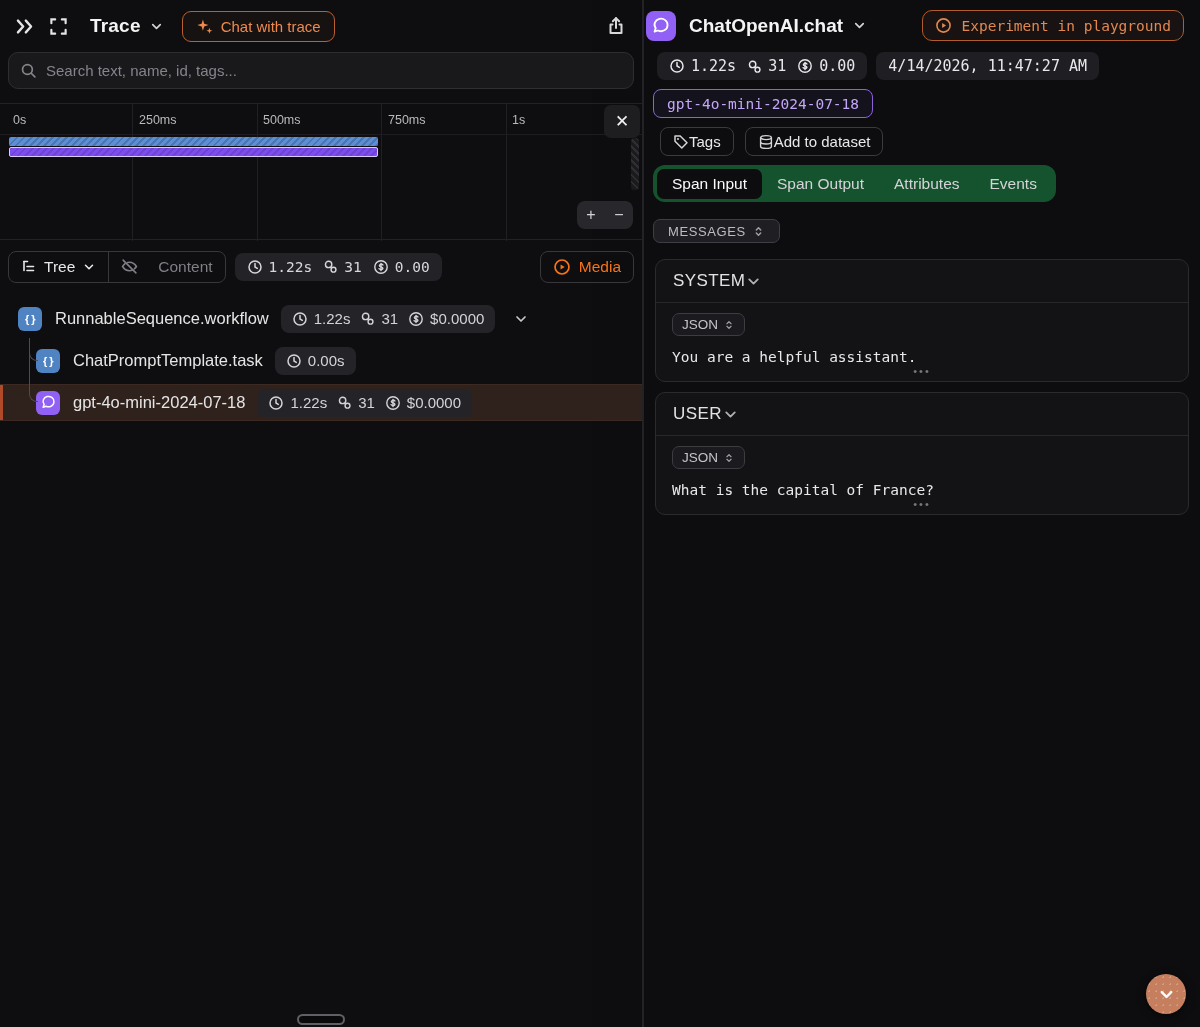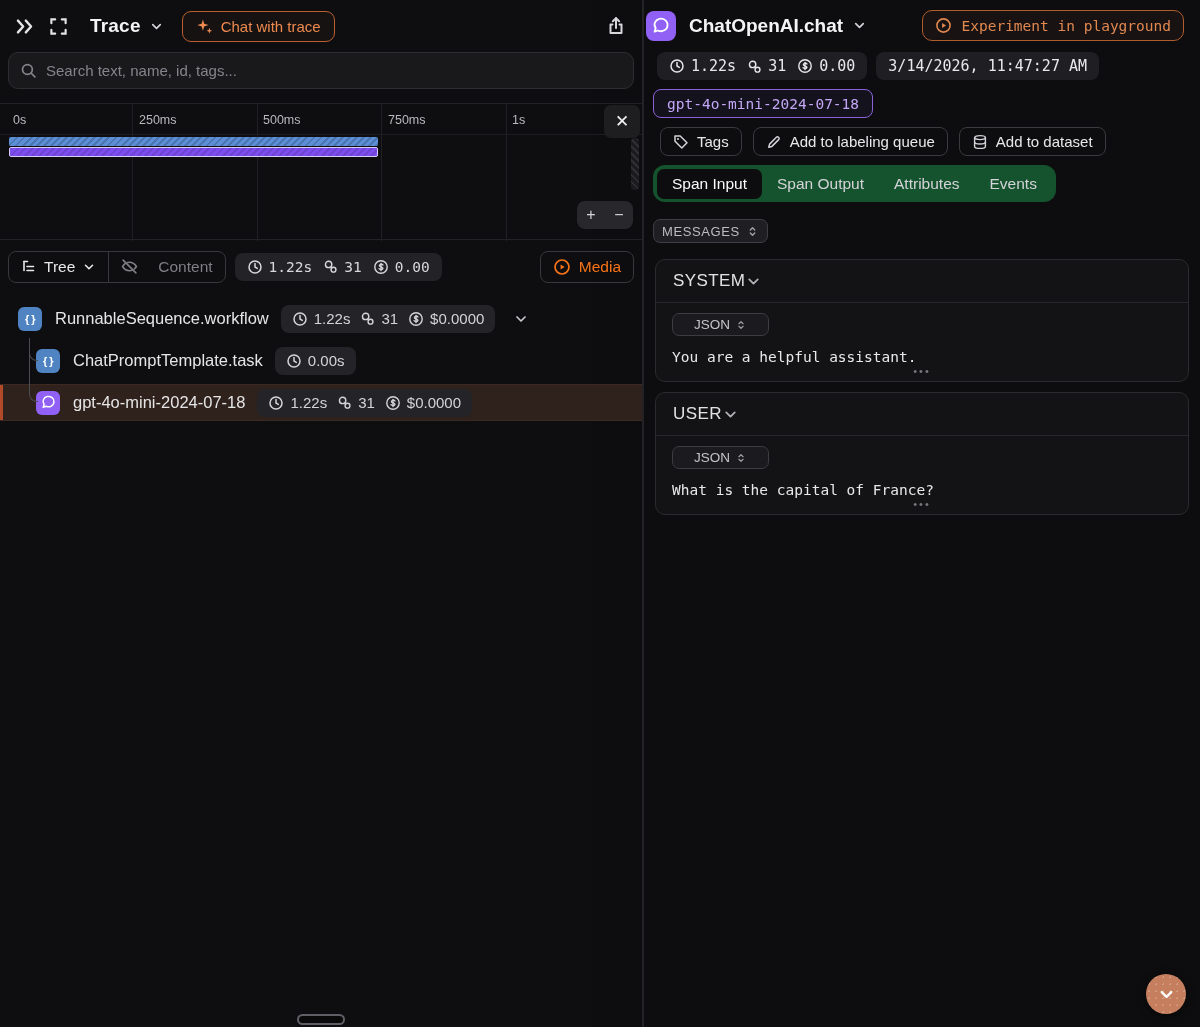--- a/index.html
+++ b/index.html
@@ -90,41 +90,41 @@
     font-family:"DejaVu Sans Mono", monospace; font-size:14.5px; cursor:pointer; white-space:nowrap; }
 
   .rp-stats-row { position:absolute; left:13px; top:52px; display:flex; gap:9px; }
   .rp-pill { height:28px; background:#1f1f23; border-radius:8px; display:flex; align-items:center; gap:11px; padding:0 12px;
     color:#e8e8eb; font-family:"DejaVu Sans Mono", monospace; font-size:15px; white-space:nowrap; }
   .model-badge { position:absolute; left:9px; top:89px; height:29px; display:flex; align-items:center; padding:0 13px;
     border:1.5px solid #8a63d8; border-radius:8px; background:rgba(144,97,247,0.06); color:#c3a7f7;
     font-family:"DejaVu Sans Mono", monospace; font-size:14.5px; cursor:pointer; }
 
   .rp-actions { position:absolute; left:16px; top:127px; display:flex; gap:11px; }
-  .action-btn { height:29px; display:flex; align-items:center; gap:8px; padding:0 12px; border:1px solid #3a3a3f;
+  .action-btn { height:29px; display:flex; align-items:center; padding:0 12px; border:1px solid #3a3a3f;
     border-radius:8px; background:transparent; color:#e8e8eb; font-size:15px; cursor:pointer; white-space:nowrap; }
   .action-btn svg { color:#d4d4d8; }
 
   .rp-tabs { position:absolute; left:9px; top:165px; height:37px; background:#14532d; border-radius:12px; display:flex; align-items:center; padding:0 4px; }
   .rp-tab { height:30px; display:flex; align-items:center; padding:0 15px; border:none; background:transparent; border-radius:7px;
     color:#d4d4d8; font-size:15.5px; cursor:pointer; white-space:nowrap; }
   .rp-tab.active { background:#0d0d0f; color:#fafafa; }
 
-  .messages-pill { position:absolute; left:9px; top:219px; height:24px; display:flex; align-items:center; gap:6px; padding:0 8px;
+  .messages-pill { position:absolute; left:9px; top:219px; height:24px; display:flex; align-items:center; gap:6px; padding:0 14px;
     border:1px solid #3e3e44; border-radius:7px; background:#1f1f23; color:#bcbcc1; font-size:13px; letter-spacing:0.6px; cursor:pointer; }
   .messages-pill svg { color:#a0a0a6; }
 
   .msg-card { position:absolute; left:11px; width:534px; border:1px solid #2b2b2f; border-radius:10px; background:#131315; overflow:hidden; }
   .msg-card.system { top:259px; }
   .msg-card.user { top:392px; }
   .msg-head { height:43px; display:flex; align-items:center; padding:0 17px; border-bottom:1px solid #28282c; cursor:pointer; }
   .msg-role { font-size:17px; color:#e2e2e5; letter-spacing:0.4px; }
   .msg-head svg { margin-left:auto; color:#b0b0b5; }
   .msg-body { padding:10px 16px 5px; }
-  .json-pill { height:23px; display:inline-flex; align-items:center; gap:5px; padding:0 21px; border:1px solid #3c3c41;
+  .json-pill { height:23px; display:inline-flex; align-items:center; gap:5px; padding:0 9px; border:1px solid #3c3c41;
     border-radius:7px; background:#1b1b1f; color:#c4c4c9; font-size:13.5px; cursor:pointer; }
   .json-pill svg { color:#9a9aa0; }
   .msg-content { font-family:"DejaVu Sans Mono", monospace; font-size:14.5px; color:#e8e8eb; margin-top:13px; }
   .msg-expander { text-align:center; color:#77777d; font-size:11px; letter-spacing:2px; line-height:10px; margin-top:1px; cursor:pointer; }
 
   .scroll-down-btn { position:absolute; left:502px; top:974px; width:40px; height:40px; border-radius:50%; border:none;
     background:#c67f5e; background-image:radial-gradient(rgba(255,255,255,0.22) 1px, transparent 1px); background-size:7px 7px;
     display:flex; align-items:center; justify-content:center; color:#fdfdfd; cursor:pointer; box-shadow:0 2px 8px rgba(0,0,0,0.5); }
 </style>
 </head>
@@ -445,43 +445,35 @@
           <svg width="16" height="16" viewBox="0 0 16 16" fill="none" stroke="currentColor" stroke-width="1.4" stroke-linecap="round">
               <circle cx="8" cy="8" r="6.2"></circle>
               <path d="M8 4.4v7.2"></path>
               <path d="M9.9 6.1c-.4-1-3.3-1.2-3.5.4-.2 1.8 3.7 1 3.5 2.9-.1 1.5-3.1 1.4-3.8.3"></path>
             </svg>
         </span>
         <span>0.00</span>
       </span>
     </span>
     <span class="rp-pill">
-      <span>3/14/2026, 11:47:27 AM</span>
+      <span>4/14/2026, 11:47:27 AM</span>
     </span>
   </div>
 
   <div class="model-badge">gpt-4o-mini-2024-07-18</div>
 
   <div class="rp-actions">
     <button class="action-btn">
       <span>
         <svg width="16" height="16" viewBox="0 0 16 16" fill="none" stroke="currentColor" stroke-width="1.5" stroke-linejoin="round">
             <path d="M2 2h5.2L14 8.8 8.8 14 2 7.2z"></path>
             <circle cx="5" cy="5" r="1" fill="currentColor" stroke="none"></circle>
           </svg>
       </span>
       <span>Tags</span>
-    </button>
-    <button class="action-btn">
-      <span>
-        <svg width="16" height="16" viewBox="0 0 16 16" fill="none" stroke="currentColor" stroke-width="1.5" stroke-linejoin="round">
-            <path d="M2.8 13.2l.8-3.1 6.8-6.8a1.5 1.5 0 0 1 2.1 0l.2.2a1.5 1.5 0 0 1 0 2.1L5.9 12.4z"></path>
-          </svg>
-      </span>
-      <span>Add to labeling queue</span>
     </button>
     <button class="action-btn">
       <span>
         <svg width="16" height="16" viewBox="0 0 16 16" fill="none" stroke="currentColor" stroke-width="1.4">
             <ellipse cx="8" cy="3.6" rx="5.4" ry="2"></ellipse>
             <path d="M2.6 3.6v8.8c0 1.1 2.4 2 5.4 2s5.4-.9 5.4-2V3.6"></path>
             <path d="M2.6 8c0 1.1 2.4 2 5.4 2s5.4-.9 5.4-2"></path>
           </svg>
       </span>
       <span>Add to dataset</span>

